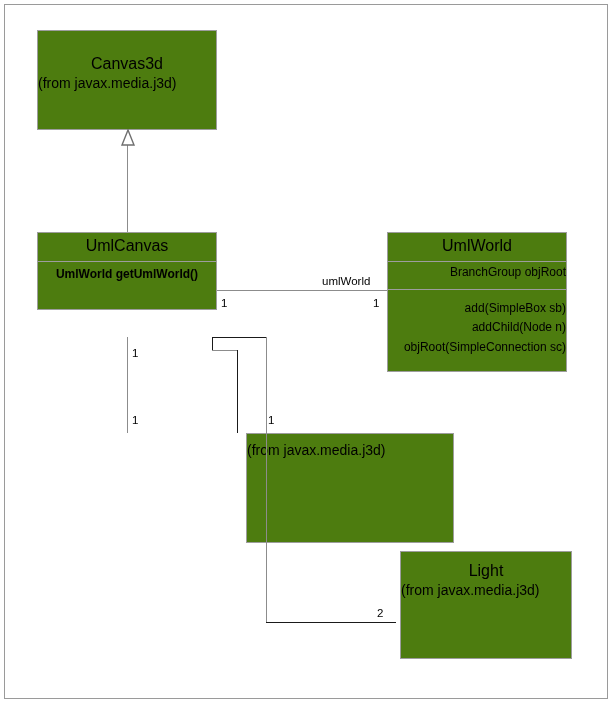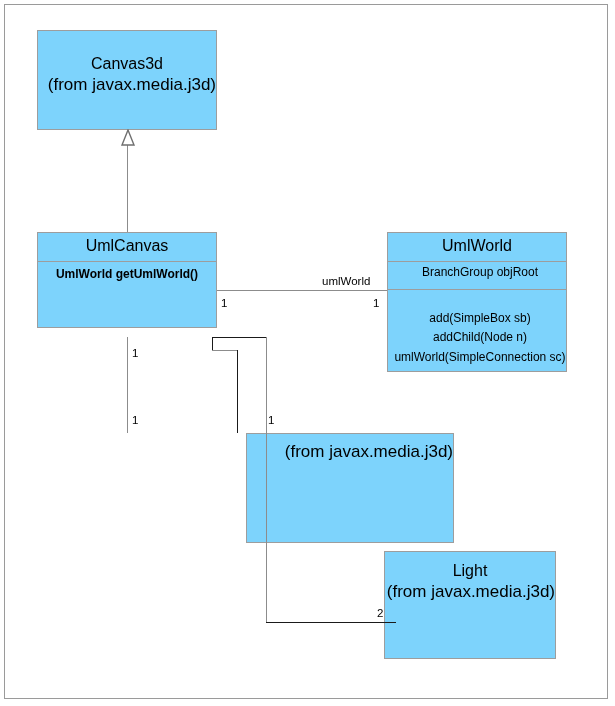--- a/index.html
+++ b/index.html
@@ -28,51 +28,51 @@
     border: 1px solid #9a9a9a;
     box-sizing: border-box;
     pointer-events: none;
   }
 
   
   .uml-box {
     position: absolute;
     box-sizing: border-box;
     border: 1px solid #9d9d9d;
-    background: #7dd3fc;
+    background: #4d7c0f;
     display: flex;
     flex-direction: column;
   }
   .uml-compartment {
     box-sizing: border-box;
     position: relative;
   }
   .uml-compartment + .uml-compartment {
     border-top: 1px solid #9d9d9d;
   }
   .cls-name {
     font-size: 16px;
     color: #000;
     text-align: center;
     line-height: 1.15;
     padding-top: 4px;
     white-space: nowrap;
   }
   .cls-stereo {
-    font-size: 17px;
+    font-size: 14px;
     color: #000;
-    text-align: right;
+    text-align: left;
     line-height: 1.2;
     padding-top: 2px;
     white-space: nowrap;
   }
   .cls-member {
     font-size: 12px;
     color: #000;
-    text-align: center;
+    text-align: right;
     line-height: 1.45;
     padding: 2px 0 0 6px;
     white-space: nowrap;
   }
   .cls-member-center {
     font-size: 12px;
     color: #000;
     text-align: center;
     line-height: 1.45;
     padding-top: 4px;
@@ -117,51 +117,51 @@
 
   <div id="page-frame"></div>
 
   <div class="uml-box" style="left:37px; top:30px; width:180px; height:100px;">
     <div class="uml-compartment no-rule" style="flex:1 1 auto; padding-top:20px;">
       <div class="cls-name">Canvas3d</div>
       <div class="cls-stereo">(from javax.media.j3d)</div>
     </div>
   </div>
 
-  <div class="uml-box" style="left:37px; top:232px; width:180px; height:96px;">
+  <div class="uml-box" style="left:37px; top:232px; width:180px; height:78px;">
     <div class="uml-compartment" style="height:28px;">
       <div class="cls-name">UmlCanvas</div>
     </div>
     <div class="uml-compartment" style="flex:1 1 auto;font-weight:bold;">
       <div class="cls-member-center">UmlWorld getUmlWorld()</div>
     </div>
   </div>
 
   <div class="uml-box" style="left:387px; top:232px; width:180px; height:140px;">
     <div class="uml-compartment" style="height:28px;">
       <div class="cls-name">UmlWorld</div>
     </div>
     <div class="uml-compartment" style="height:28px;">
       <div class="cls-member">BranchGroup objRoot</div>
     </div>
-    <div class="uml-compartment" style="flex:1 1 auto; padding-top:18px;">
+    <div class="uml-compartment" style="flex:1 1 auto; padding-top:8px;">
       <div class="cls-member">add(SimpleBox sb)</div>
       <div class="cls-member">addChild(Node n)</div>
-      <div class="cls-member">umlWorld(SimpleConnection sc)</div>
+      <div class="cls-member">objRoot(SimpleConnection sc)</div>
     </div>
   </div>
 
 
   <div class="uml-box" style="left:246px; top:433px; width:208px; height:110px;">
     <div class="uml-compartment no-rule" style="flex:1 1 auto; padding-top:6px;">
       <div class="cls-stereo">(from javax.media.j3d)</div>
     </div>
   </div>
 
-  <div class="uml-box" style="left:384px; top:551px; width:172px; height:108px;">
+  <div class="uml-box" style="left:400px; top:551px; width:172px; height:108px;">
     <div class="uml-compartment no-rule" style="flex:1 1 auto; padding-top:6px;">
       <div class="cls-name">Light</div>
       <div class="cls-stereo">(from javax.media.j3d)</div>
     </div>
   </div>
 
   <div class="conn conn-v" style="left:127px; top:145px; height:87px;"></div>
   <svg class="gen-arrow" width="16" height="18" style="left:120px; top:129px;">
     <polygon points="8,1 14,16 2,16" fill="#ffffff" stroke="#6f6f6f" stroke-width="1.4"></polygon>
   </svg>

